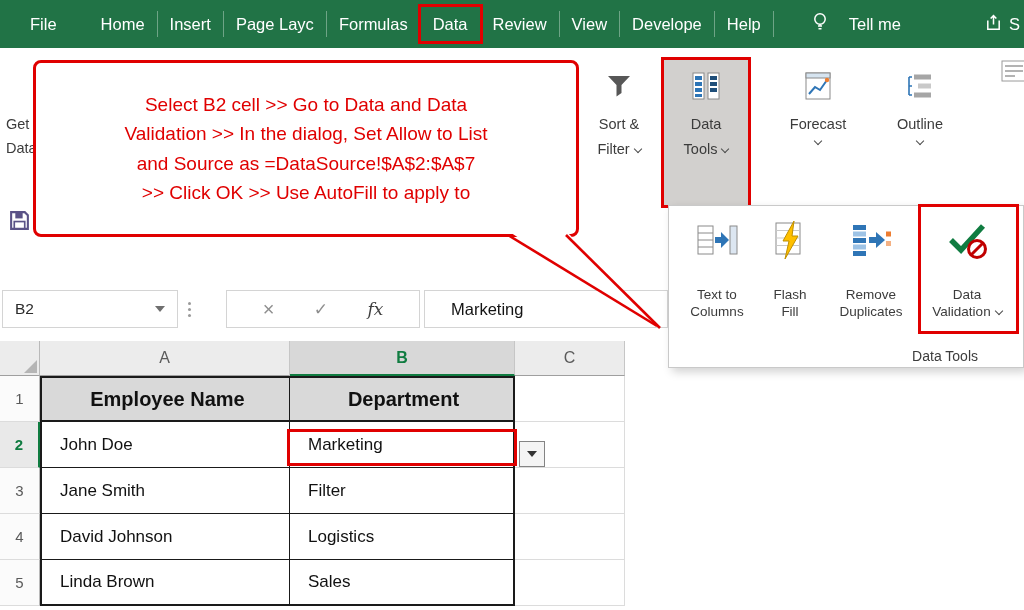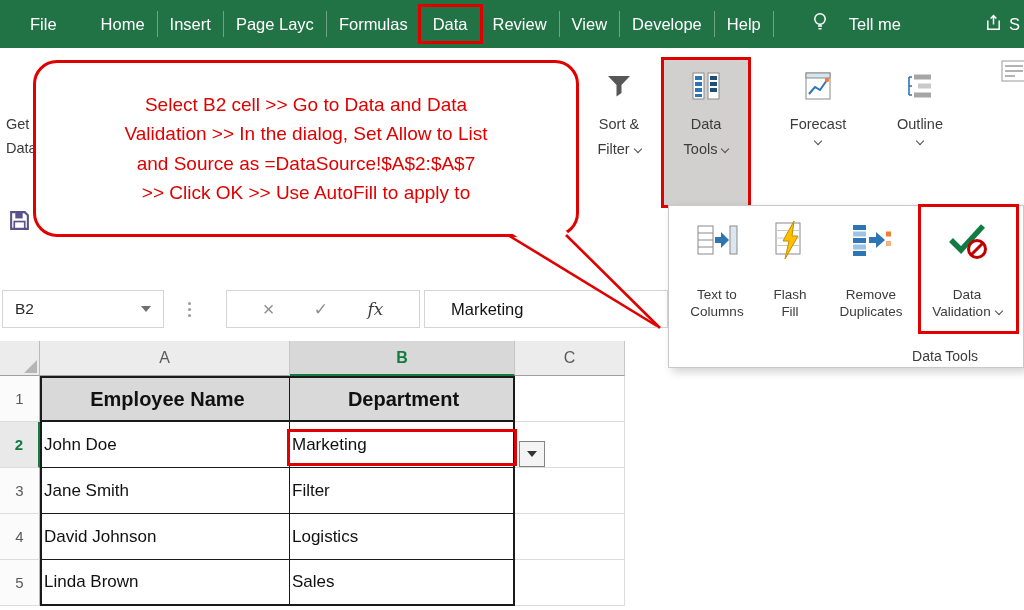--- a/index.html
+++ b/index.html
@@ -32,21 +32,21 @@
   #g-outline{left:878px;}
   .caret{display:inline-block;width:6px;height:6px;border-right:1.6px solid #4c4c4c;
     border-bottom:1.6px solid #4c4c4c;transform:rotate(45deg);margin-left:5px;vertical-align:2px;}
   .caret.solo{display:block;margin:1px auto 0;}
   .getdata{position:absolute;left:6px;top:112px;font-size:14.5px;color:#3b3b3b;line-height:24px;z-index:1;}
   .ribicon-right{position:absolute;left:1000px;top:58px;z-index:2;}
   .saveicon{position:absolute;left:8px;top:209px;z-index:1;cursor:pointer;}
 
   
   .fbar{position:absolute;left:0;top:288px;width:668px;height:42px;background:#fff;z-index:1;}
-  .namebox{position:absolute;left:2px;top:2px;width:162px;height:38px;border:1px solid #d4d4d4;
+  .namebox{position:absolute;left:2px;top:2px;width:176px;height:38px;border:1px solid #d4d4d4;
     display:flex;align-items:center;padding:0 12px;font-size:15.5px;color:#2b2b2b;}
   .namebox .tri{margin-left:auto;}
   .tri{width:0;height:0;border-left:5px solid transparent;border-right:5px solid transparent;border-top:6px solid #6f6f6f;}
   .vdots{position:absolute;left:188px;top:14px;width:3px;height:3px;border-radius:50%;background:#9a9a9a;
     box-shadow:0 6px 0 #9a9a9a,0 12px 0 #9a9a9a;}
   .fbtns{position:absolute;left:226px;top:2px;width:194px;height:38px;border:1px solid #d4d4d4;
     display:flex;align-items:center;justify-content:space-around;padding:0 16px;}
   .fx-cancel{color:#8f8f8f;font-size:20px;cursor:pointer;}
   .fx-enter{color:#8f8f8f;font-size:17px;cursor:pointer;}
   .fx-label{font-family:"DejaVu Serif",serif;font-style:italic;font-size:17px;color:#3f3f3f;cursor:pointer;}
@@ -60,21 +60,21 @@
   .gcorner::after{content:"";position:absolute;right:2px;bottom:2px;border-left:13px solid transparent;border-bottom:13px solid #b5b5b5;}
   .gcol{display:flex;align-items:center;justify-content:center;color:#5a5a5a;font-size:16px;
     border-right:1px solid #c6c6c6;border-bottom:1px solid #9f9f9f;background:#ececec;cursor:pointer;}
   .gcol.a{width:250px;}
   .gcol.b{width:225px;background:#d8d8d8;color:var(--selgreen);border-bottom:2.5px solid var(--selgreen);font-weight:bold;}
   .gcol.c{width:110px;}
   .grow{display:flex;height:46px;}
   .gnum{width:40px;display:flex;align-items:center;justify-content:center;color:#5a5a5a;font-size:15px;
     border-right:1px solid #b9b9b9;border-bottom:1px solid #dcdcdc;background:#fbfbfb;cursor:pointer;}
   .gnum.sel{color:var(--selgreen);background:#e9e9e9;border-right:2px solid var(--selgreen);font-weight:bold;}
-  .gcell{display:flex;align-items:center;padding-left:2px;border-right:1px solid var(--ink);
+  .gcell{display:flex;align-items:center;padding-left:18px;border-right:1px solid var(--ink);
     border-bottom:1px solid var(--ink);cursor:cell;}
   .gcell.ca{width:250px;border-left:2px solid var(--ink);}
   .gcell.cb{width:225px;border-right:2px solid var(--ink);}
   .gcell.cc{width:110px;border:0;border-right:1px solid #dcdcdc;border-bottom:1px solid #dcdcdc;padding:0;}
   .grow.r1 .gcell.ca,.grow.r1 .gcell.cb{background:#d9d9d9;font-weight:bold;font-size:20px;
     justify-content:center;padding-left:4px;border-top:2px solid var(--ink);border-bottom:2px solid var(--ink);}
   .grow.r5 .gcell.ca,.grow.r5 .gcell.cb{border-bottom:2px solid var(--ink);}
   .dropbtn{position:absolute;left:519px;top:441px;width:26px;height:26px;border:1px solid #848484;
     background:#f4f4f4;display:flex;align-items:center;justify-content:center;z-index:5;cursor:pointer;}
   .dropbtn .tri{border-top-color:#333;}
@@ -84,21 +84,21 @@
   .panel{position:absolute;left:668px;top:205px;width:356px;height:163px;background:#fff;
     border:1px solid #c9c9c9;box-shadow:4px 4px 9px rgba(0,0,0,.18);z-index:30;display:flex;padding:10px 0 0 12px;}
   .pitem{text-align:center;font-size:13.5px;color:#3c3c3c;line-height:17px;cursor:pointer;}
   .pitem .icon{height:48px;display:flex;align-items:center;justify-content:center;margin-bottom:22px;}
   .pw1{width:72px;}.pw2{width:70px;margin-left:2px;}.pw3{width:88px;margin-left:2px;}.pw4{width:100px;margin-left:2px;}
   .pgroup{position:absolute;right:45px;bottom:3px;font-size:14px;color:#3c3c3c;}
   .vframe{left:249px;top:-2px;width:101px;height:130px;}
 
   
   .callout{position:absolute;left:33px;top:60px;width:546px;height:177px;background:#fff;
-    border:3px solid var(--red);border-radius:24px;z-index:50;display:flex;flex-direction:column;
+    border:3px solid var(--red);border-radius:8px;z-index:50;display:flex;flex-direction:column;
     justify-content:center;align-items:center;color:var(--red);font-size:19px;line-height:29.5px;text-align:center;}
   .tailsvg{position:absolute;left:0;top:0;z-index:51;pointer-events:none;}
 </style>
 </head>
 <body>
 
 <div id="app">
 
   <div class="menubar">
     <div class="mi file">File</div>

